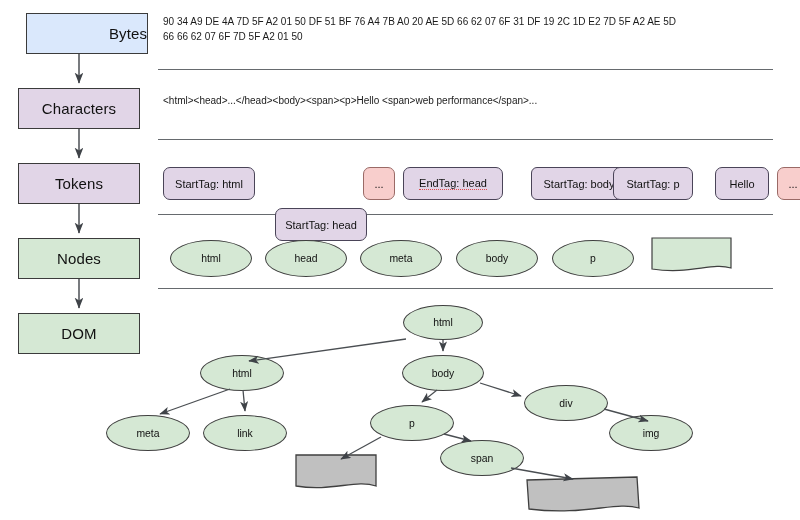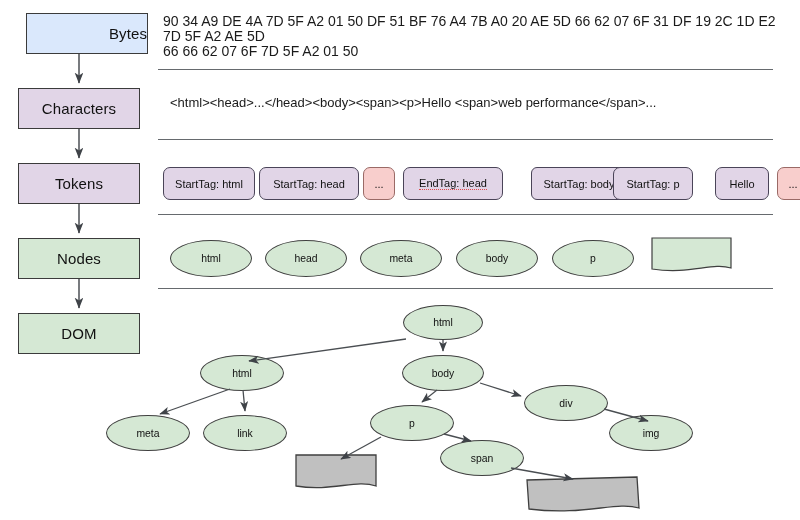--- a/index.html
+++ b/index.html
@@ -23,27 +23,27 @@
     letter-spacing:.1px;
   }
   .stage-box.blue{background:#dae8fc;}
   .stage-box.purple{background:#e1d5e7;}
   .stage-box.green{background:#d5e8d4;}
 
   
   .bytes-text{
     position:absolute;
     left:163px;top:14px;width:625px;
-    font-size:14px;line-height:15px;color:#1a1a1a;
+    font-size:10px;line-height:15px;color:#1a1a1a;
     white-space:pre-line;
   }
   .chars-text{
     position:absolute;
-    left:170px;top:95px;
-    font-size:13px;color:#1a1a1a;
+    left:163px;top:95px;
+    font-size:10px;color:#1a1a1a;
     white-space:nowrap;
   }
 
   
   .token-row{position:absolute;left:163px;top:167px;height:33px;}
   .token{
     position:absolute;top:0;height:33px;
     border:1.1px solid #4a4458;
     border-radius:7px;
     box-sizing:border-box;
@@ -122,21 +122,21 @@
 
   <div class="sep" style="top:69px;"></div>
   <div class="sep" style="top:139px;"></div>
   <div class="sep" style="top:214px;"></div>
   <div class="sep" style="top:288px;"></div>
 
   <div class="token-row">
     <div class="token" style="left:0px;  width:92px;">
       <span>StartTag: html</span>
       </div>
-    <div class="token" style="left:96px;width:100px;">
+    <div class="token" style="left:112px;width:92px;margin-top:41px;">
       <span>StartTag: head</span>
       </div>
     <div class="token ellipsis" style="left:200px;width:32px;">
       <span>...</span>
       </div>
     <div class="token" style="left:240px;width:100px;">
       <span class="underline-typo">EndTag: head</span>
       </div>
     <div class="token" style="left:368px;width:96px;border-radius:6px;">
       <span>StartTag: body</span>

